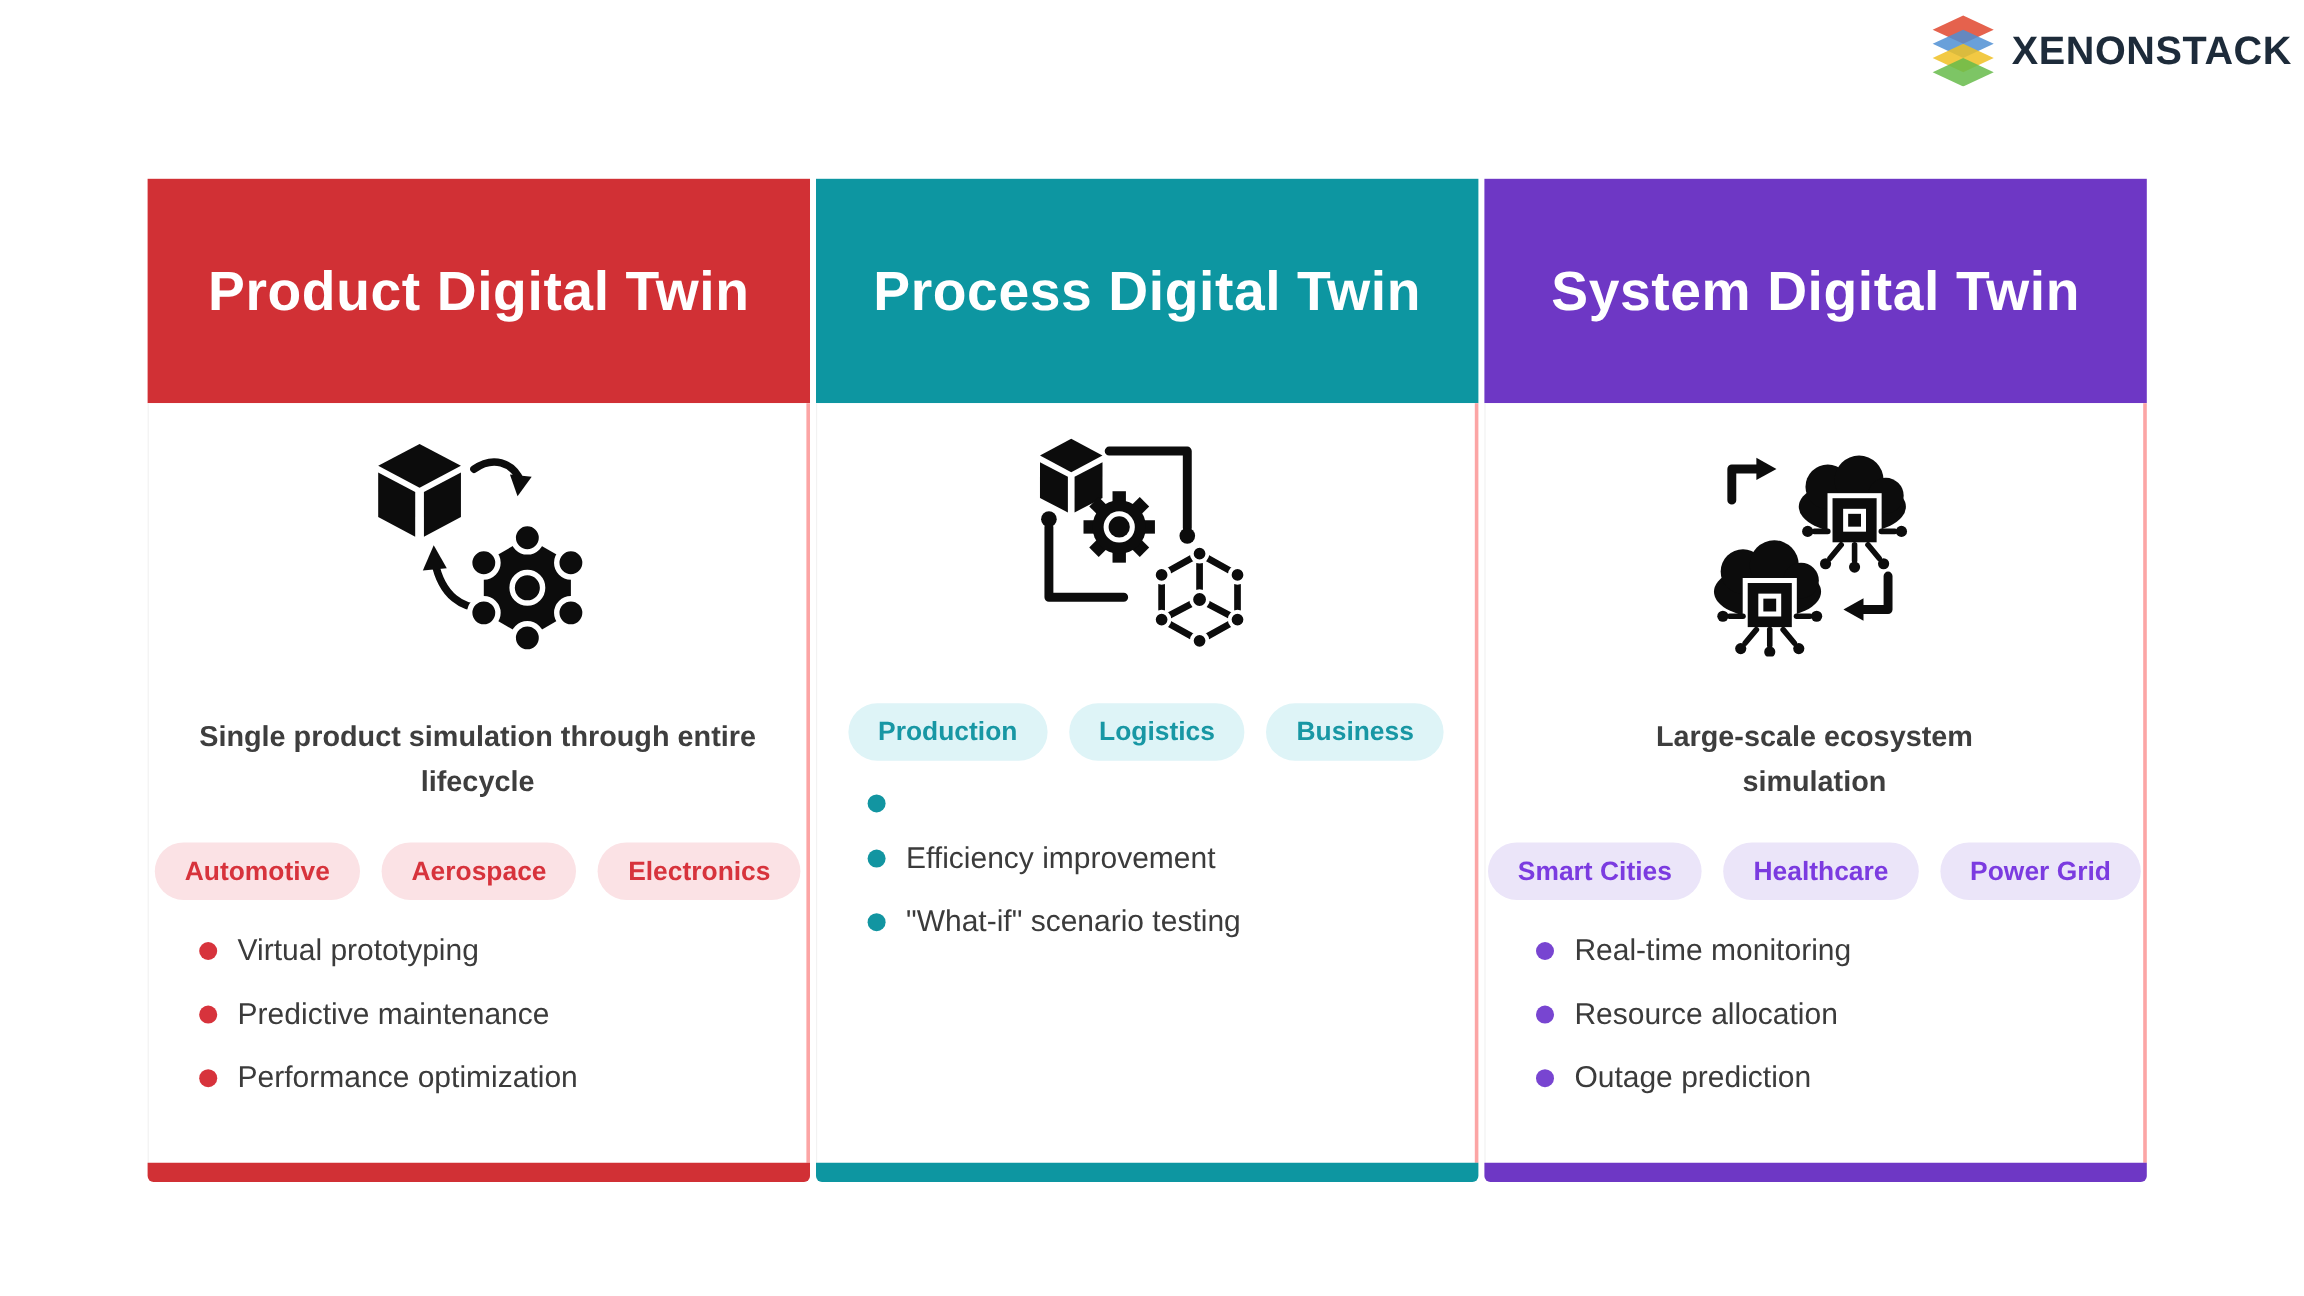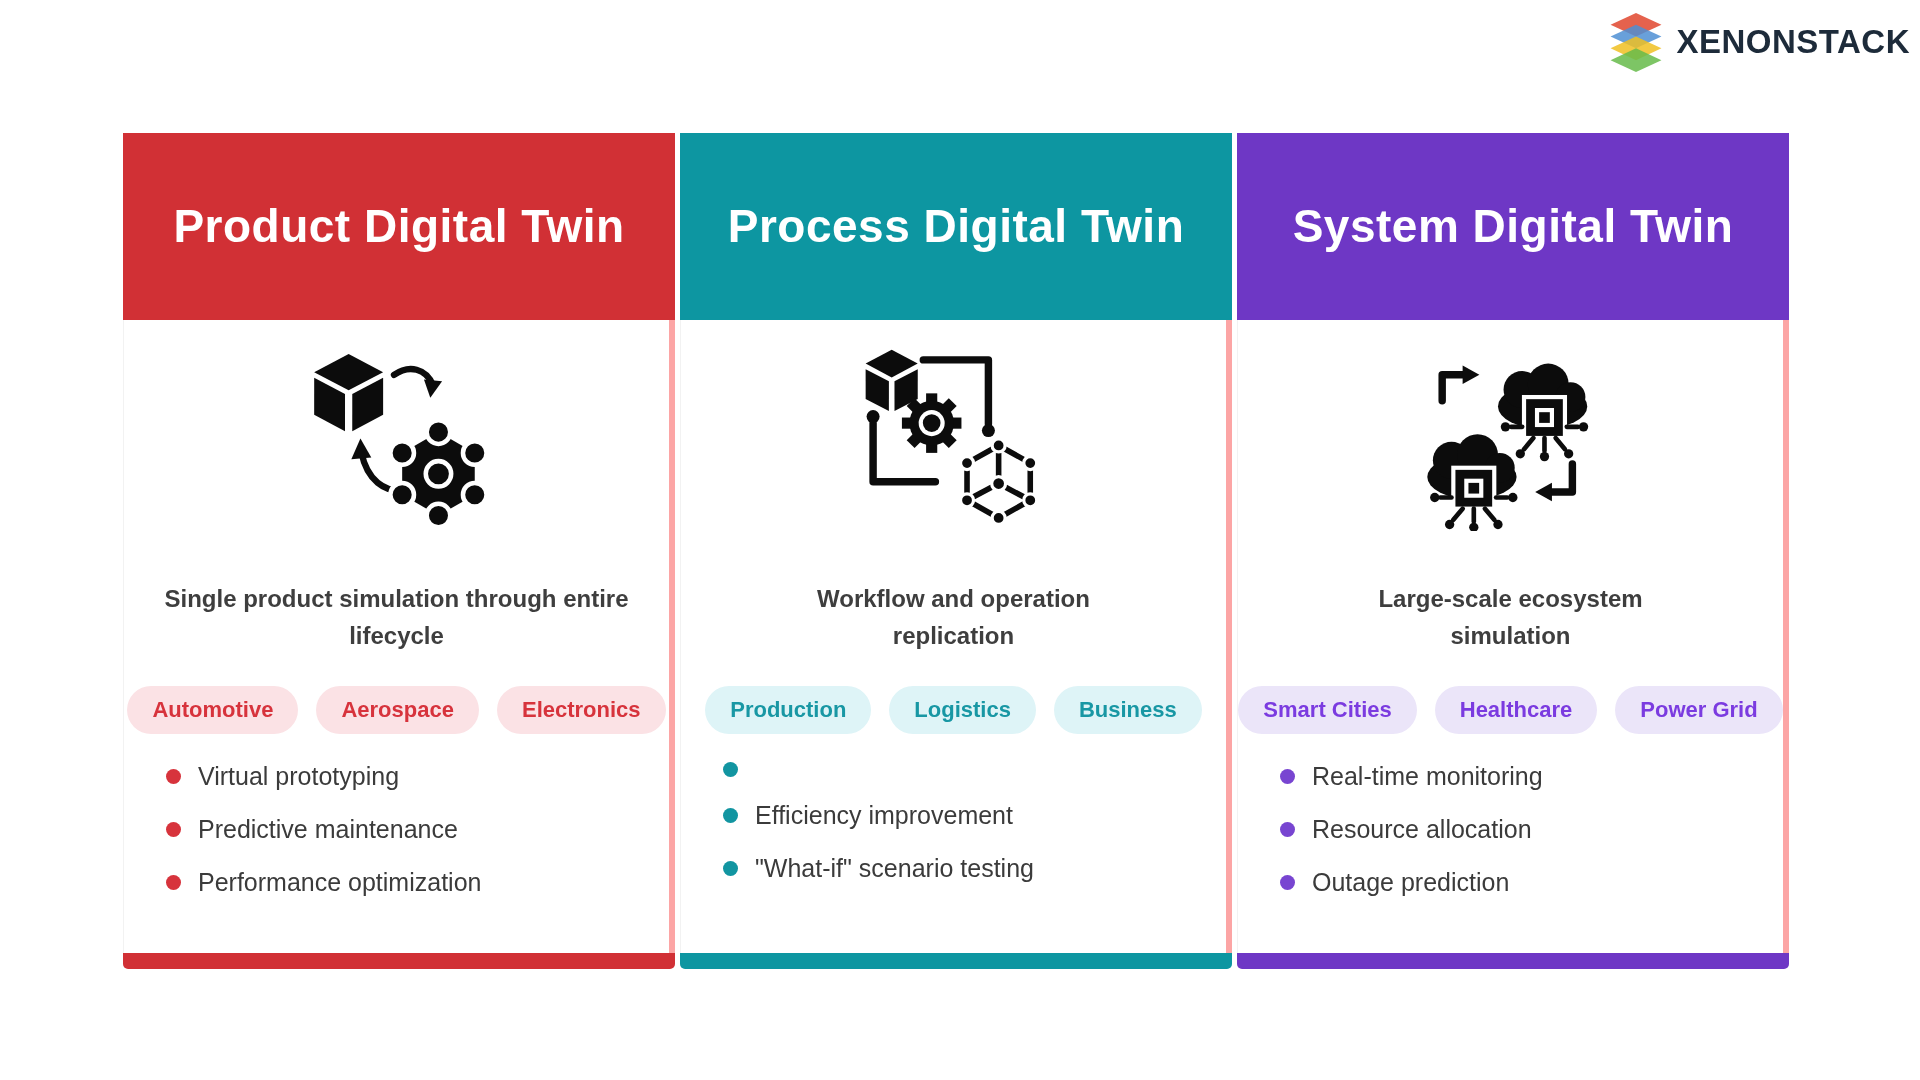--- a/index.html
+++ b/index.html
@@ -9,26 +9,26 @@
   
   .logo { position: absolute; top: 12px; right: 10px; display: flex; align-items: center; gap: 9px; }
   .logo-mark { width: 62px; height: 60px; }
   .logo-text { font-size: 33px; font-weight: 700; color: #1d2b3a; letter-spacing: 0.5px; }
 
   
   .cards { position: absolute; left: 123px; top: 133px; width: 1666px; display: flex; gap: 5px; }
   .card { flex: 1 1 0; display: flex; flex-direction: column; }
 
   .card-header { height: 187px; background: var(--accent, #888);
-    display: flex; align-items: center; justify-content: center; }
+    display: flex; align-items: center; justify-content: center; margin-top: 16px; }
   .card-header h2 { color: #ffffff; font-size: 46px; font-weight: 700; line-height: 1.42;
     text-align: center; max-width: 470px; letter-spacing: 0.5px; }
 
   .card-body { height: 633px; background: #ffffff;
-    border-left: 1px solid #f2f2f2; border-right: 6px solid #fca5a5; }
+    border-left: 1px solid #f2f2f2; border-right: 3px solid #fca5a5; }
 
   .icon-wrap { height: 200px; margin-top: 18px; display: flex; align-items: center; justify-content: center; }
   .icon-wrap svg { height: 186px; width: auto; }
 
   .desc { margin: 42px auto 0; font-size: 24px; font-weight: 700; color: #3e3e3e;
     line-height: 1.55; text-align: center; }
   .card:nth-child(1) .desc { max-width: 535px; }
   .card:nth-child(2) .desc, .card:nth-child(3) .desc { max-width: 340px; }
 
   .tags { margin-top: 32px; display: flex; justify-content: center; gap: 18px; }
@@ -146,21 +146,20 @@
             <circle cx="148" cy="108" r="7"></circle>
             <circle cx="182" cy="127" r="7"></circle>
             <circle cx="182" cy="167" r="7"></circle>
             <circle cx="148" cy="186" r="7"></circle>
             <circle cx="114" cy="167" r="7"></circle>
             <circle cx="114" cy="127" r="7"></circle>
             <circle cx="148" cy="149" r="7.5"></circle>
           </g>
         </svg>
       </div>
-      <p class="desc">Workflow and operation replication</p>
       <div class="tags">
         <span class="tag">Production</span>
         <span class="tag">Logistics</span>
         <span class="tag">Business</span>
       </div>
       <ul class="bullets">
         <li>
             <span class="dot"></span>
           </li>
         <li>

